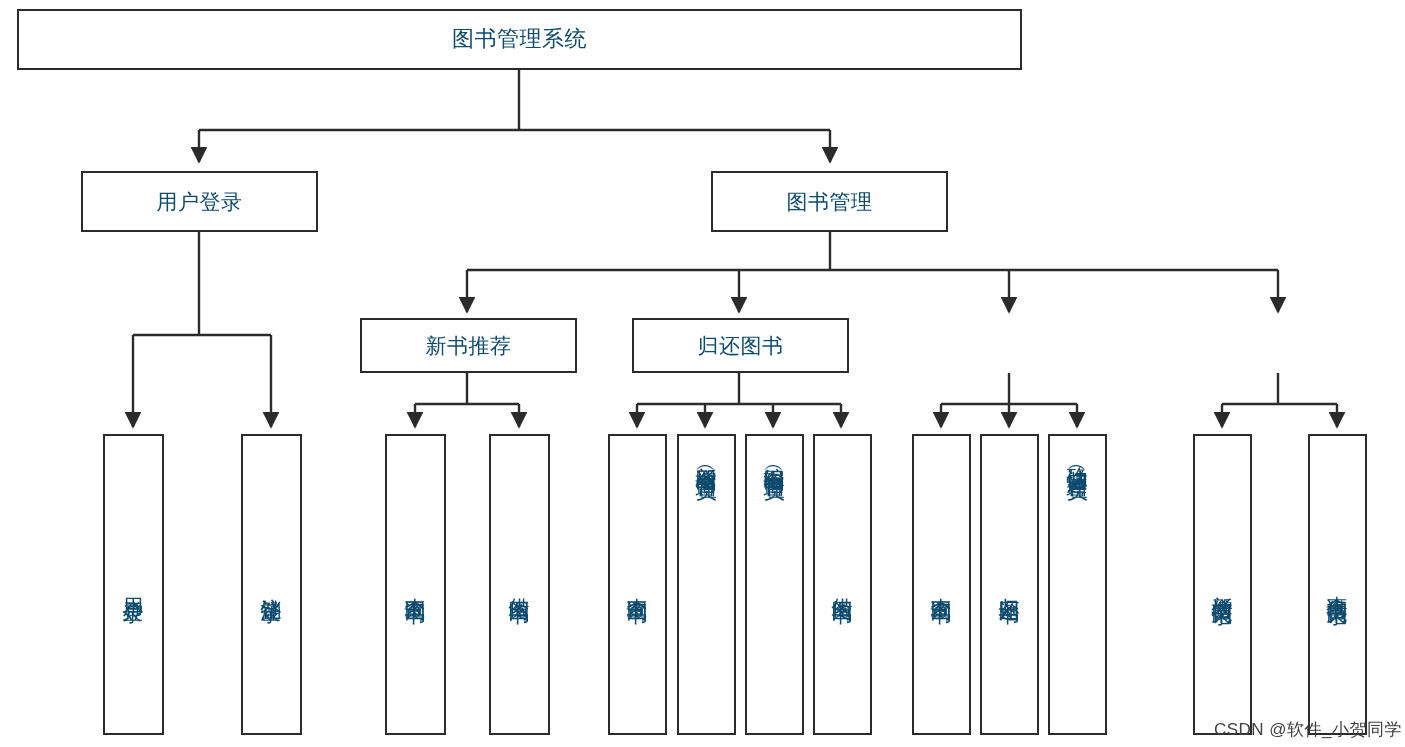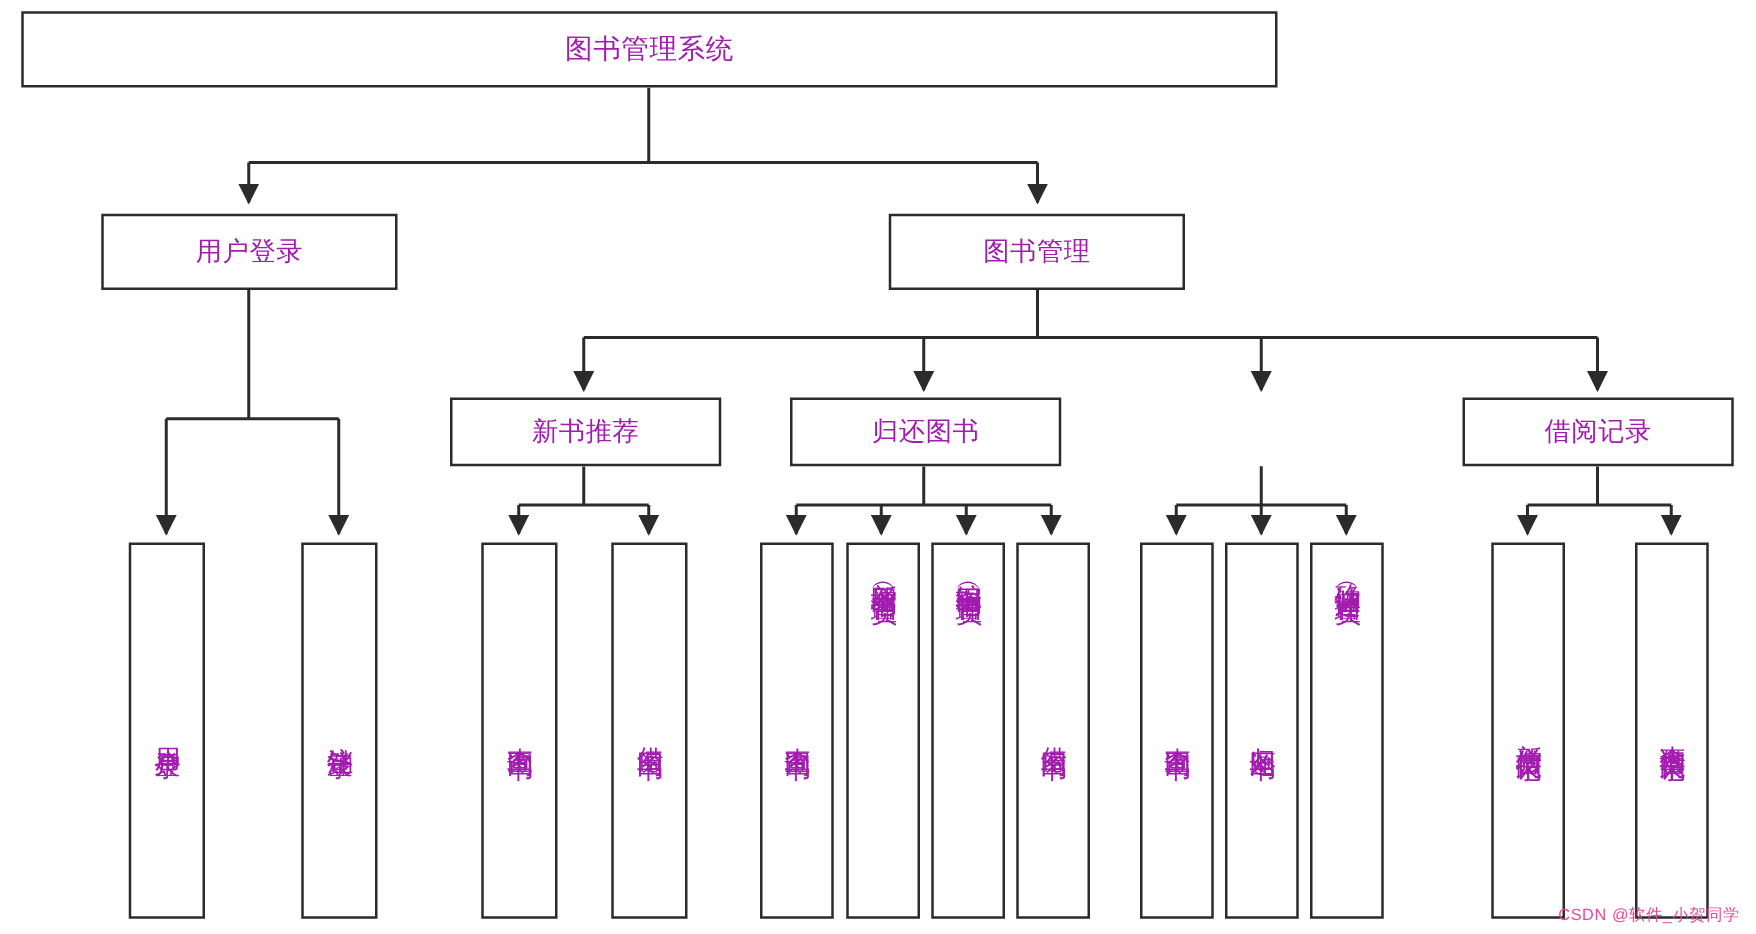--- a/index.html
+++ b/index.html
@@ -27,21 +27,21 @@
     pointer-events: none;
   }
   .node {
     position: absolute;
     box-sizing: border-box;
     background: #ffffff;
     border: 2px solid #2b2b2b;
     display: flex;
     align-items: center;
     justify-content: center;
-    color: #a21caf;
+    color: #0c4a6e;
     z-index: 2;
   }
   .node .label {
     display: block;
     text-align: center;
     line-height: 1.12;
     white-space: nowrap;
   }
   
   .node.h .label {
@@ -63,24 +63,24 @@
     line-height: 1.0;
     letter-spacing: 2px;
     white-space: nowrap;
   }
   .node.v.mid {
     align-items: center;
     padding-top: 0;
   }
   .watermark {
     position: absolute;
-    right: 13px;
+    right: 3px;
     bottom: 6px;
-    font-size: 13px;
-    color: #ec4899;
+    font-size: 17px;
+    color: #404040;
     letter-spacing: 0.5px;
     z-index: 5;
     white-space: nowrap;
   }
 </style>
 </head>
 <body>
 
 <div id="canvas">
 
@@ -148,23 +148,20 @@
 
   <div class="node h" style="left:711px; top:171px; width:237px; height:61px;">
     <span class="label">图书管理</span>
   </div>
 
   <div class="node h" style="left:632px; top:318px; width:217px; height:55px;">
     <span class="label">归还图书</span>
   </div>
 
 
-  <div class="node h" style="left:1170px; top:318px; width:217px; height:55px;">
-    <span class="label">借阅记录</span>
-  </div>
 
   <div class="node v mid" style="left:103px; top:434px; width:61px; height:301px;">
     <span class="label">用户登录</span>
   </div>
 
   <div class="node v mid" style="left:241px; top:434px; width:61px; height:301px;">
     <span class="label">注销登录</span>
   </div>
 
   <div class="node v mid" style="left:385px; top:434px; width:61px; height:301px;">

